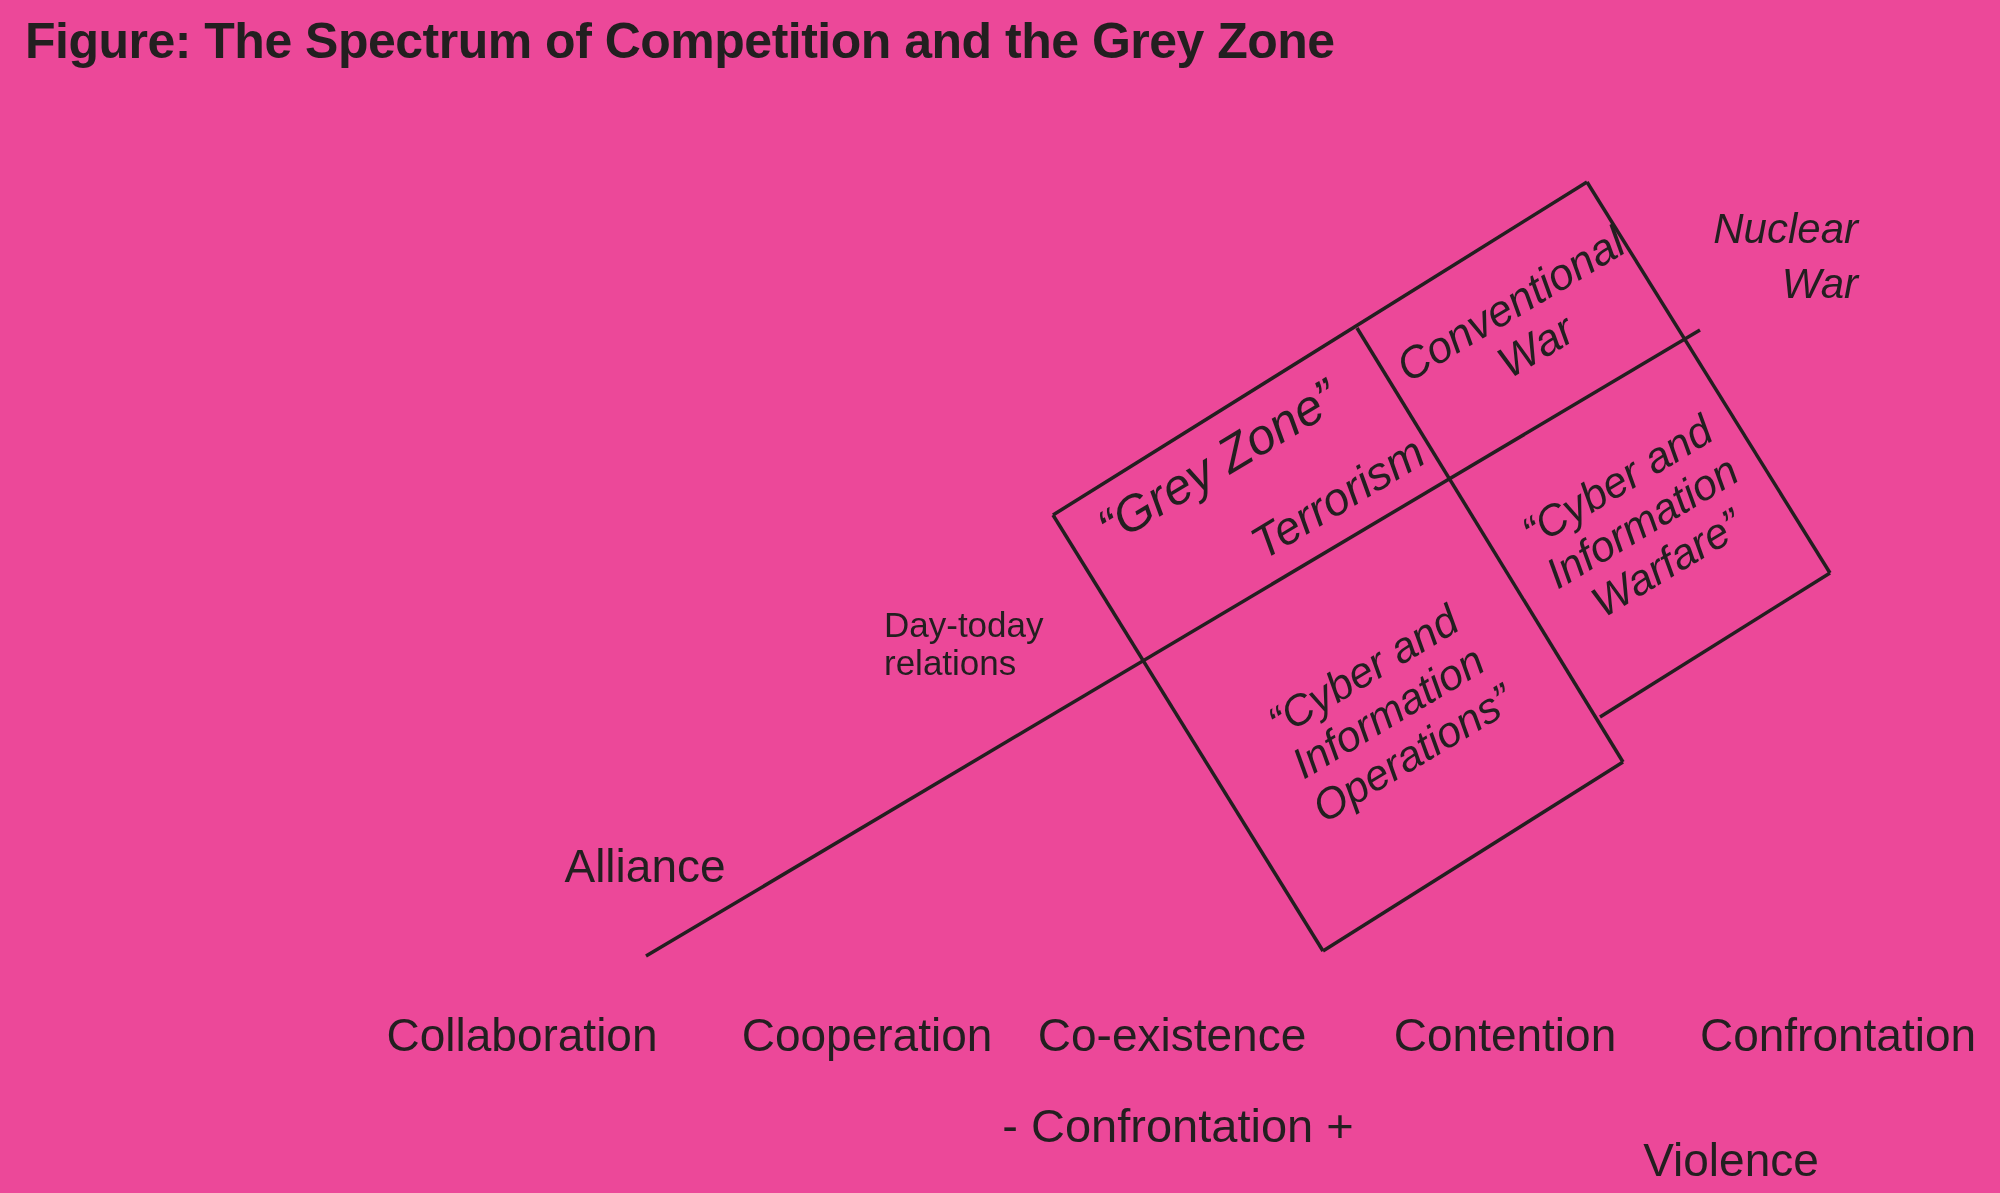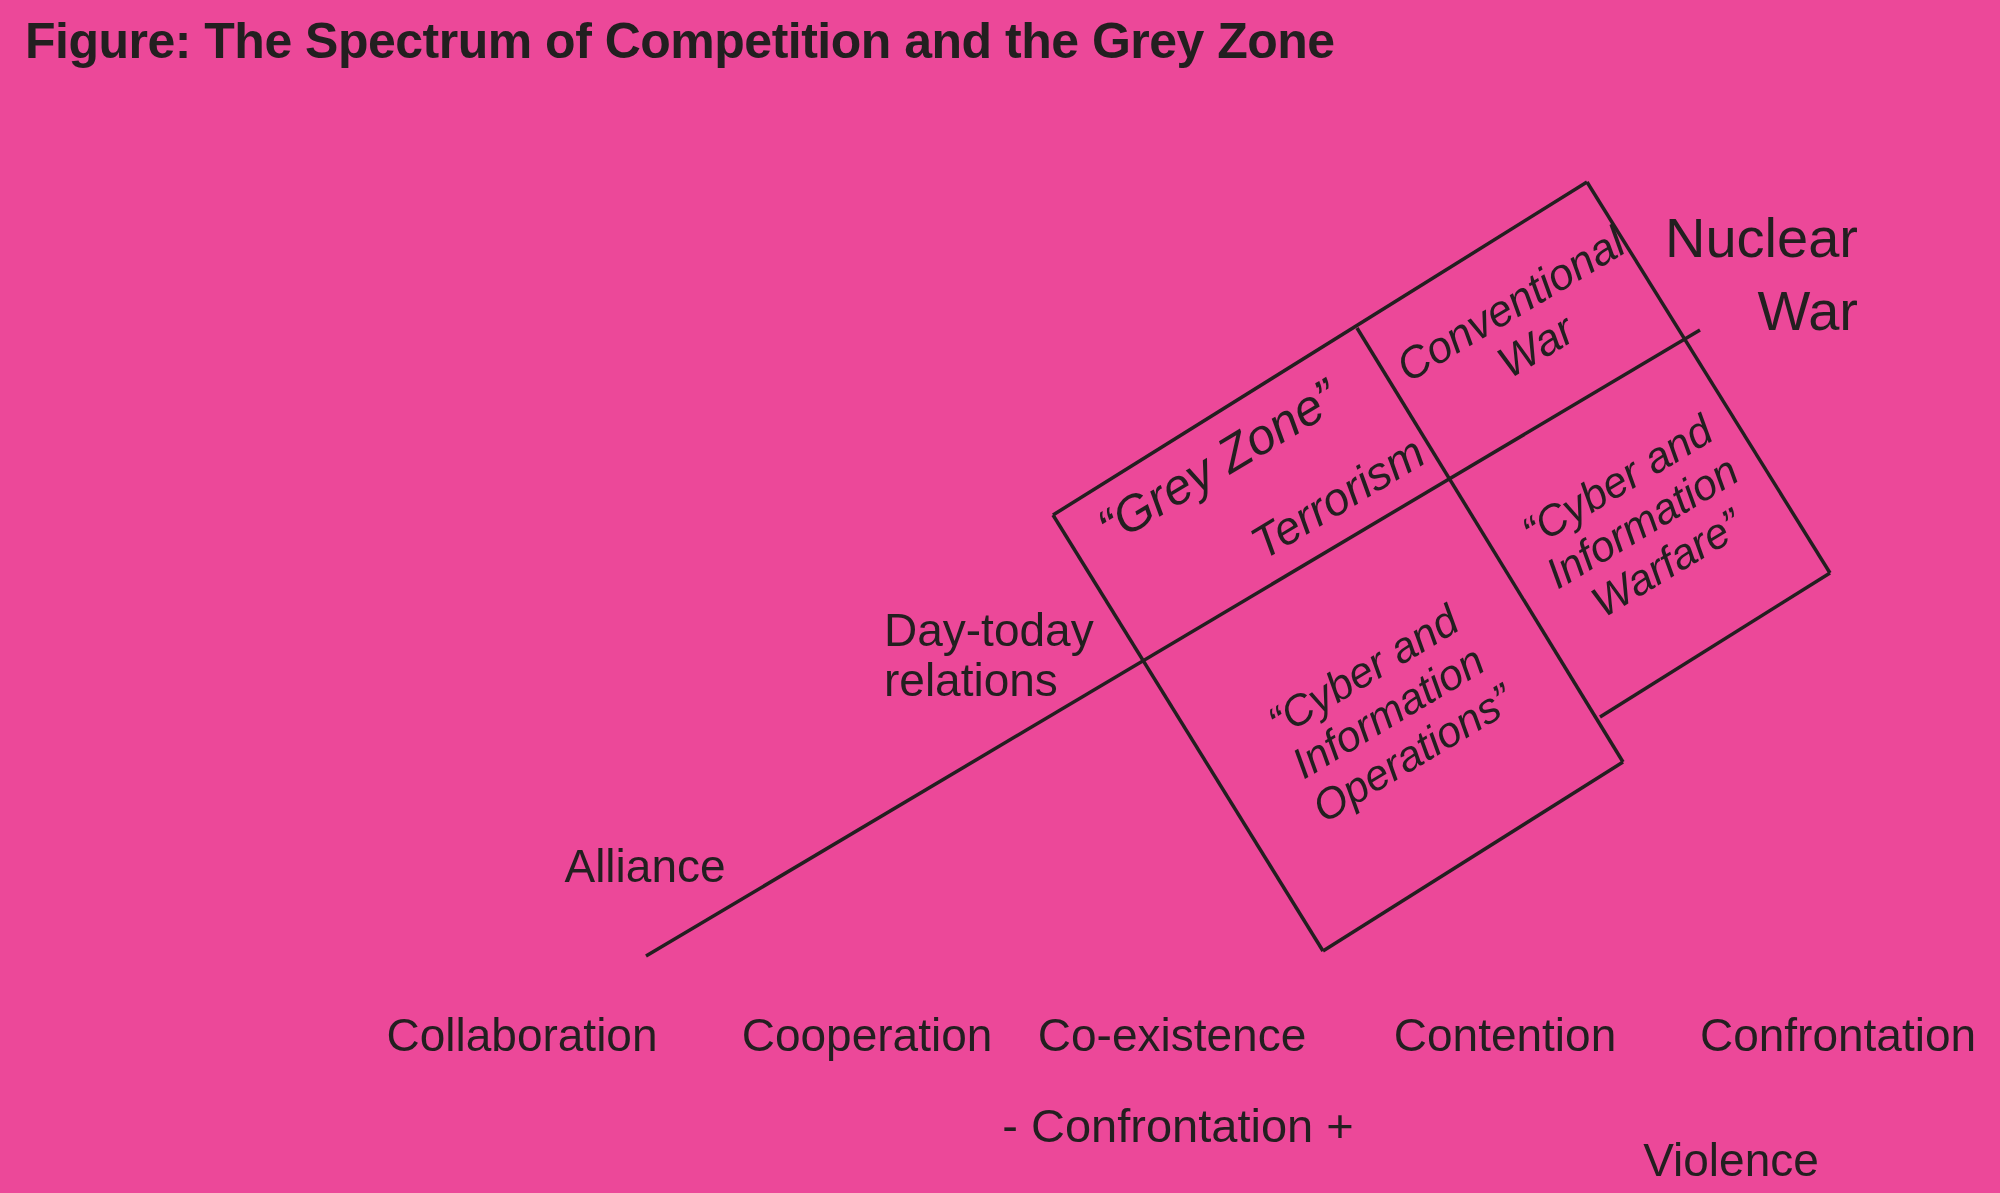--- a/index.html
+++ b/index.html
@@ -16,33 +16,34 @@
     position:absolute;
     transform:translate(-50%,-50%);
     font-size:46px;
     line-height:1.12;
     color:#231f20;
     white-space:pre-line;
     text-align:center;
   }
   .lbl-tl{ 
     position:absolute;
-    font-size:46px;
+    font-size:35px;
     line-height:1.3;
     color:#231f20;
     white-space:pre-line;
     text-align:left;
   }
   .lbl-tr{ 
     position:absolute;
-    font-size:56px;
+    font-size:42px;
     line-height:1.3;
     color:#231f20;
     white-space:pre-line;
     text-align:right;
+    font-style:italic;
   }
   .tight{line-height:1.08;}
   .rot{
     transform:translate(-50%,-50%) rotate(-31deg);
     font-style:italic;
   }
   .fig-title{
     position:absolute;
     left:25px;top:12px;
     font-size:50px;

